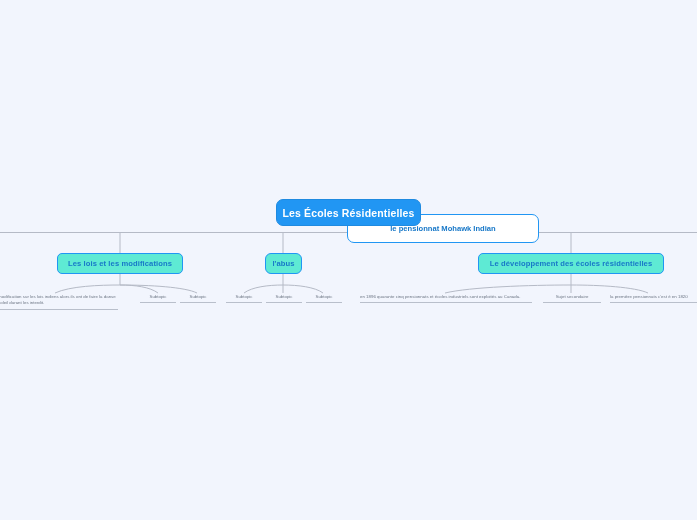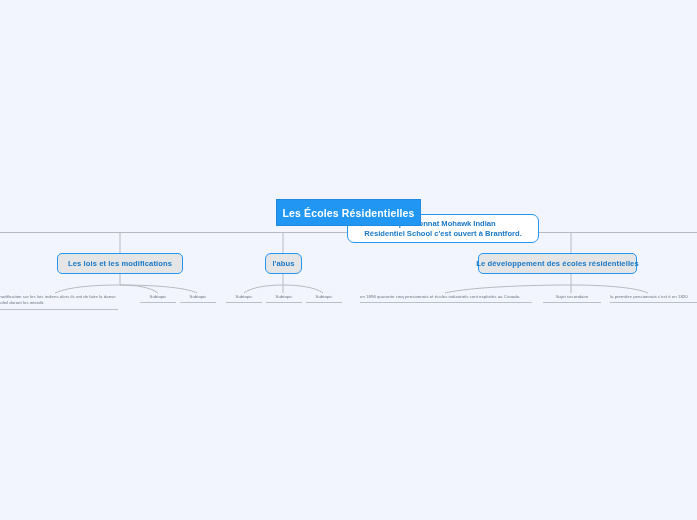--- a/index.html
+++ b/index.html
@@ -35,21 +35,21 @@
 
   
   .root-node {
     position: absolute;
     left: 276px;
     top: 199px;
     width: 145px;
     height: 27px;
     background: #2196f3;
     border: 1px solid #1f8ae0;
-    border-radius: 0;
+    border-radius: 7px;
     box-sizing: border-box;
     display: flex;
     align-items: center;
     justify-content: center;
     z-index: 30;
   }
   .root-node .label {
     color: #ffffff;
     font-size: 10.5px;
     font-weight: bold;
@@ -80,21 +80,21 @@
     font-size: 7.6px;
     font-weight: bold;
     line-height: 10px;
     white-space: nowrap;
   }
 
   
   .branch-node {
     position: absolute;
     height: 21px;
-    background: #e5e5e5;
+    background: #5eead4;
     border: 1.5px solid #2196f3;
     border-radius: 5px;
     box-sizing: border-box;
     display: flex;
     align-items: center;
     justify-content: center;
     padding: 6px 9px;
     z-index: 25;
   }
   .branch-node .label {
@@ -171,21 +171,20 @@
   </svg>
 
   <div class="top-rule"></div>
 
   <div class="root-node">
     <span class="label">Les Écoles Résidentielles</span>
   </div>
 
   <div class="callout">
     <span class="line">le pensionnat Mohawk Indian</span>
-    <span class="line">Résidentiel School c'est ouvert à Brantford.</span>
   </div>
 
   <div class="branch-node" style="left:57px; top:253px; width:126px;">
     <span class="label">Les lois et les modifications</span>
   </div>
 
   <div class="leaf-node" style="left:-8px; top:294px; width:126px;">
     <span class="label">un modification sur les lois indiens alors ils ont de faire la danse du soleil durant les interdit.</span>
   </div>
   <div class="leaf-node centered" style="left:140px; top:294px; width:36px;">
@@ -202,21 +201,21 @@
   <div class="leaf-node centered" style="left:226px; top:294px; width:36px;">
     <span class="label">Subtopic</span>
   </div>
   <div class="leaf-node centered" style="left:266px; top:294px; width:36px;">
     <span class="label">Subtopic</span>
   </div>
   <div class="leaf-node centered" style="left:306px; top:294px; width:36px;">
     <span class="label">Subtopic</span>
   </div>
 
-  <div class="branch-node" style="left:478px; top:253px; width:159px;">
+  <div class="branch-node" style="left:478px; top:253px; width:186px;">
     <span class="label">Le développement des écoles résidentielles</span>
   </div>
 
   <div class="leaf-node" style="left:360px; top:294px; width:172px;">
     <span class="label">en 1896 quarante cinq pensionnats et écoles industriels sont exploités au Canada.</span>
   </div>
   <div class="leaf-node centered" style="left:543px; top:294px; width:58px;">
     <span class="label">Sujet secondaire</span>
   </div>
   <div class="leaf-node" style="left:610px; top:294px; width:95px;">

